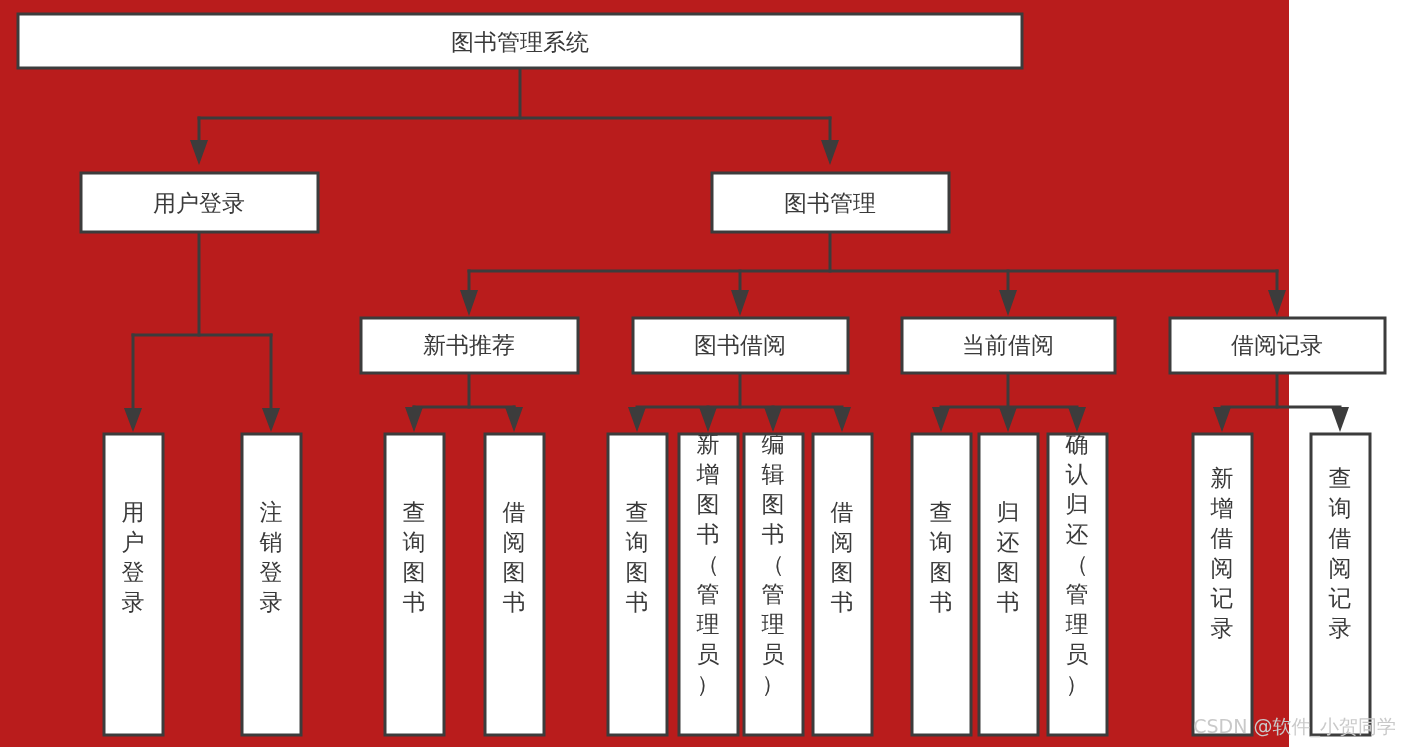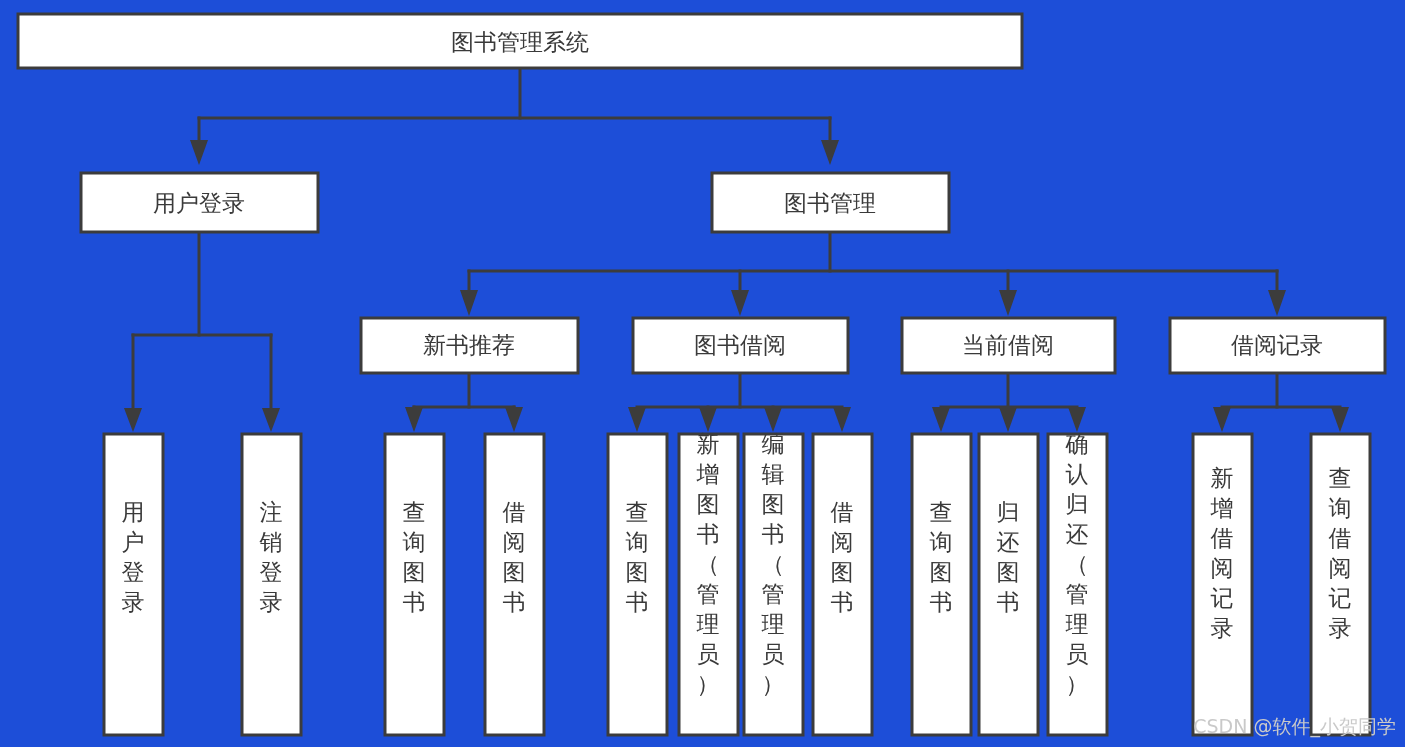--- a/index.html
+++ b/index.html
@@ -9,23 +9,23 @@
     background: #ffffff;
   }
   body {
     width: 1405px;
     height: 747px;
     overflow: hidden;
     font-family: "DejaVu Sans", "Liberation Sans", sans-serif;
   }
   #diagram-root {
     position: relative;
-    width: 1405px;
+    width: 1289px;
     height: 747px;
-    background: #1d4ed8;
+    background: #b91c1c;
   }
   svg#flowchart {
     display: block;
     width: 1405px;
     height: 747px;
   }
   .node-box {
     fill: #ffffff;
     stroke: #3c3c3c;
     stroke-width: 3;

